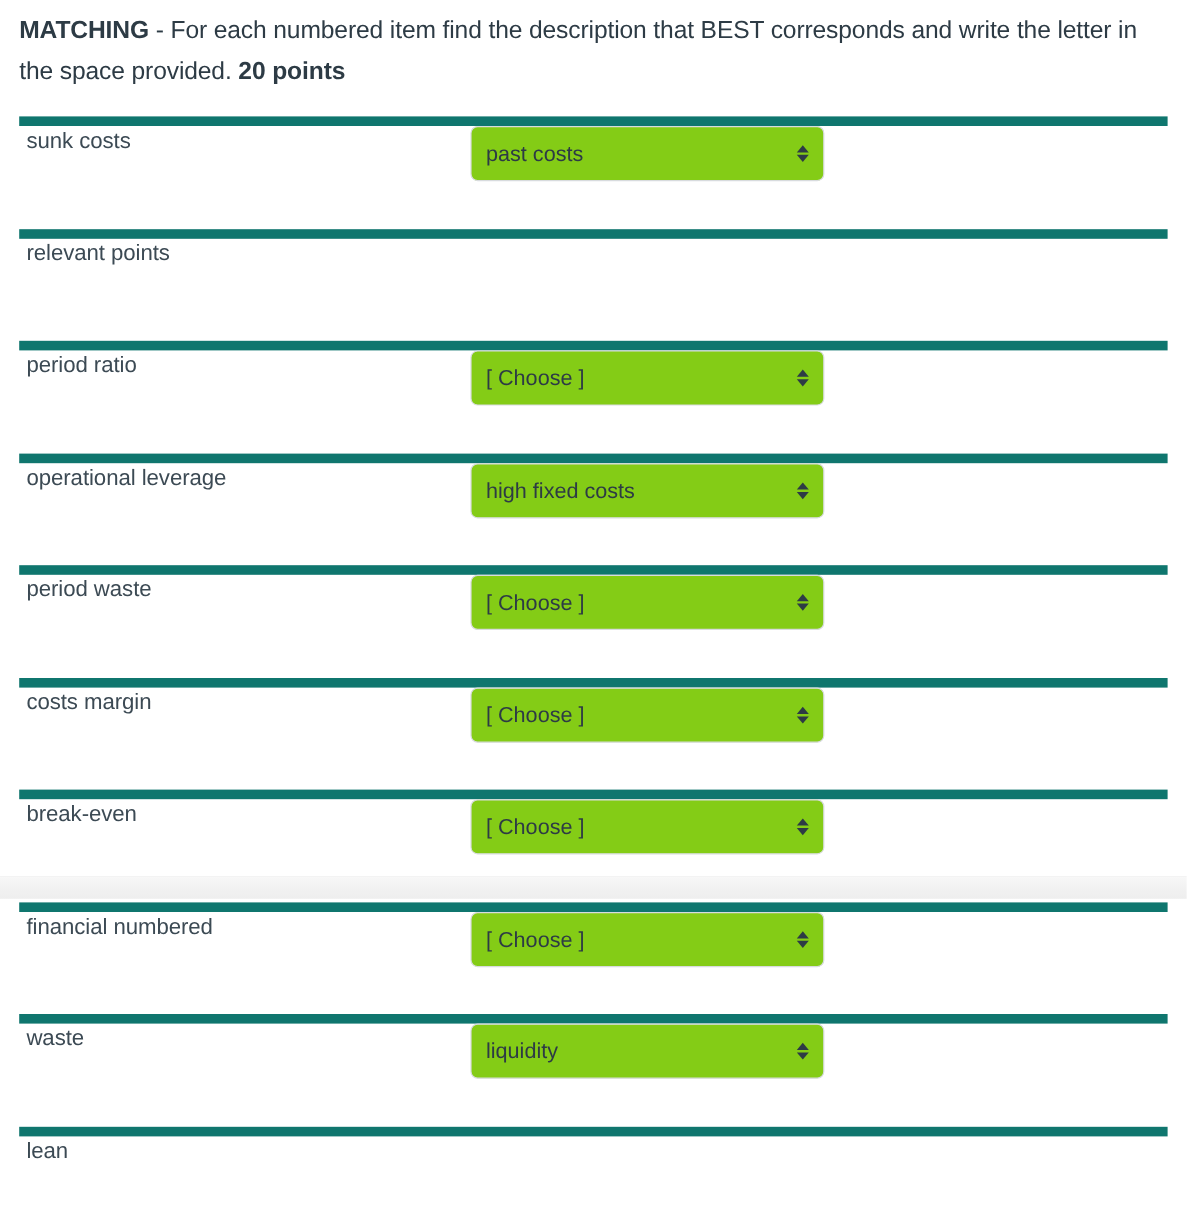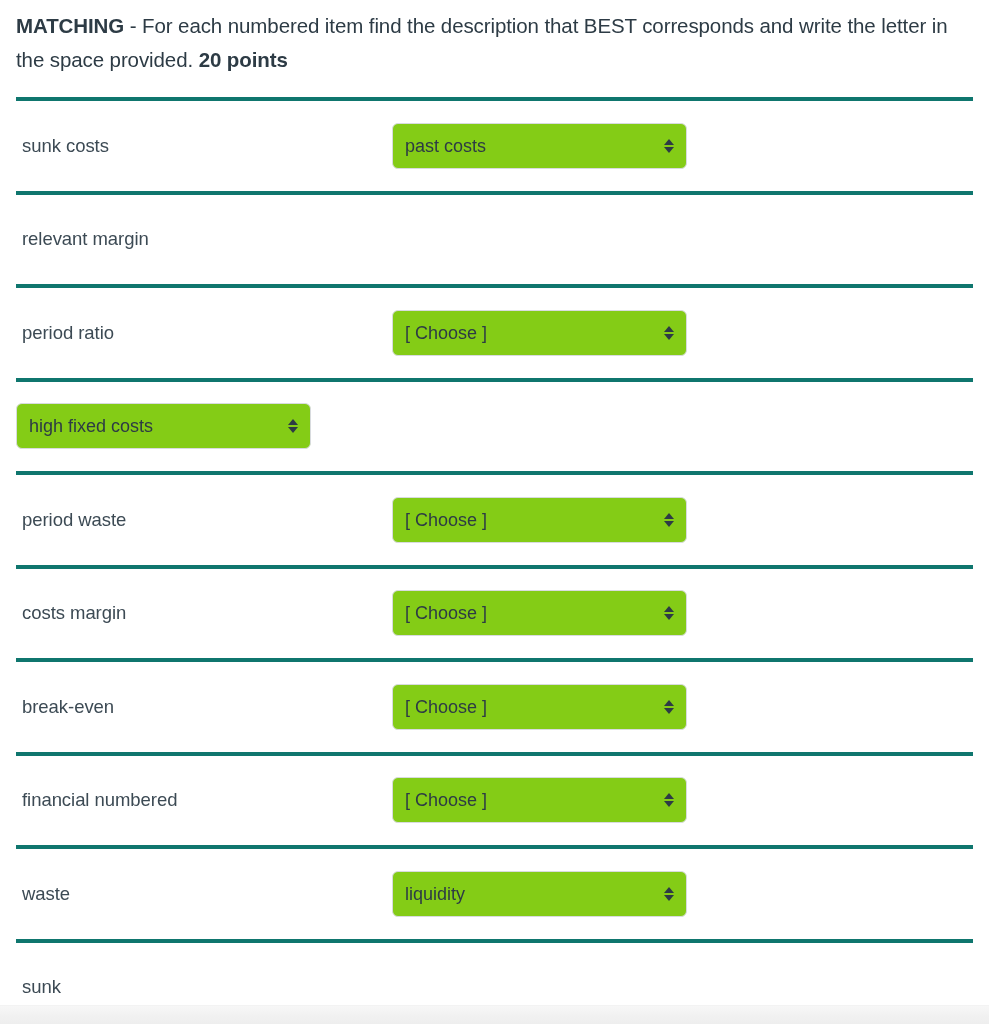--- a/index.html
+++ b/index.html
@@ -12,21 +12,21 @@
     height: 1024px;
     overflow: hidden;
     font-family: "Liberation Sans", sans-serif;
     color: #2d3b45;
     -webkit-font-smoothing: antialiased;
   }
 
   .question-root {
     position: relative;
     width: 989px;
-    height: 1024px;
+    height: 749px;
     background: #ffffff;
     box-sizing: border-box;
   }
 
   
   .question-text {
     padding: 9px 16px 0 16px;
     font-size: 20.5px;
     line-height: 34px;
     color: #2d3b45;
@@ -38,23 +38,23 @@
 
   
   .answers {
     margin-top: 20px;
     padding: 0 16px;
   }
 
   .answer-row {
     position: relative;
     display: flex;
-    align-items: center;
+    align-items: flex-start;
     height: 93.5px;
-    border-top: 4px solid #0f766e;
+    border-top: 8px solid #0f766e;
     box-sizing: border-box;
   }
 
   .answer-row .match-label {
     width: 376px;
     flex: 0 0 376px;
     font-size: 18.5px;
     line-height: 24px;
     color: #3c4a54;
     letter-spacing: -0.05px;
@@ -142,30 +142,31 @@
 
   <div class="answers">
       <div class="answer-row">
         <div class="match-label">sunk costs</div>
         <div class="select-wrap"><select class="match-select"><option>past costs</option></select><span class="select-arrows">
             <span class="arrow-up"></span>
             <span class="arrow-down"></span>
           </span></div>
       </div>
       <div class="answer-row">
-        <div class="match-label">relevant margin</div>
+        <div class="match-label">relevant points</div>
       </div>
       <div class="answer-row">
         <div class="match-label">period ratio</div>
         <div class="select-wrap"><select class="match-select"><option>[ Choose ]</option></select><span class="select-arrows">
             <span class="arrow-up"></span>
             <span class="arrow-down"></span>
           </span></div>
       </div>
       <div class="answer-row">
+        <div class="match-label">operational leverage</div>
         <div class="select-wrap"><select class="match-select"><option>high fixed costs</option></select><span class="select-arrows">
             <span class="arrow-up"></span>
             <span class="arrow-down"></span>
           </span></div>
       </div>
       <div class="answer-row">
         <div class="match-label">period waste</div>
         <div class="select-wrap"><select class="match-select"><option>[ Choose ]</option></select><span class="select-arrows">
             <span class="arrow-up"></span>
             <span class="arrow-down"></span>
@@ -193,18 +194,18 @@
           </span></div>
       </div>
       <div class="answer-row">
         <div class="match-label">waste</div>
         <div class="select-wrap"><select class="match-select"><option>liquidity</option></select><span class="select-arrows">
             <span class="arrow-up"></span>
             <span class="arrow-down"></span>
           </span></div>
       </div>
       <div class="answer-row">
-        <div class="match-label">sunk</div>
+        <div class="match-label">lean</div>
       </div>
     </div>
 
   <div class="bottom-band"></div>
 </div>
 
 </body></html>

